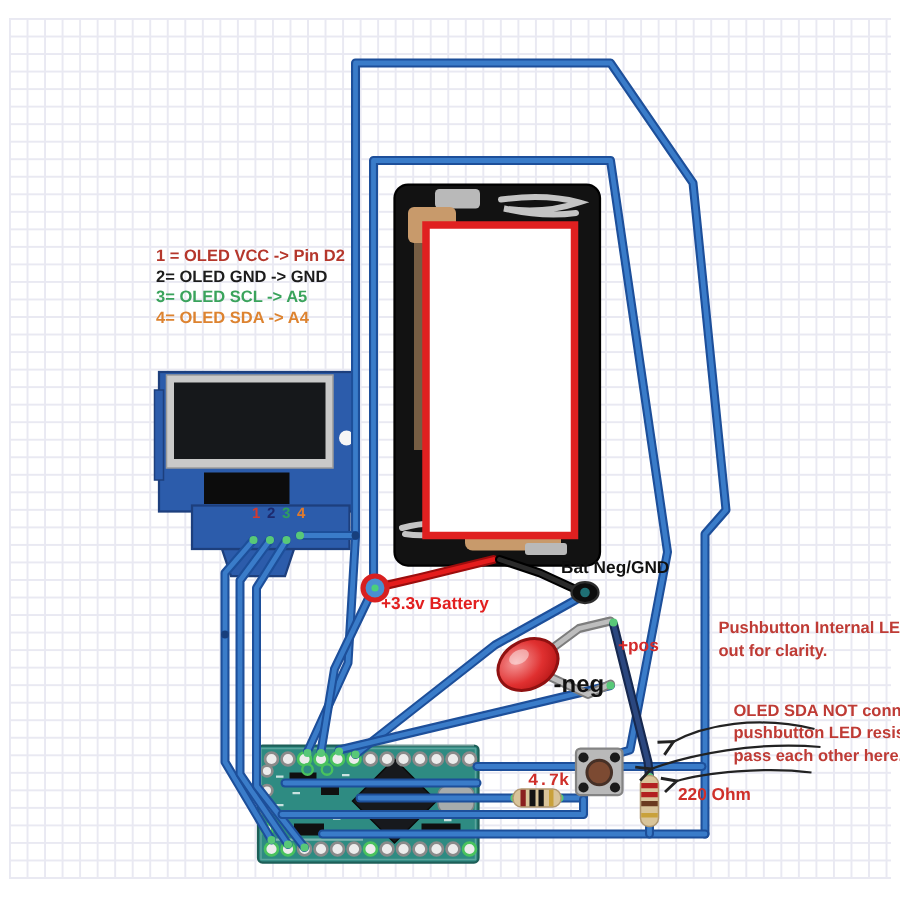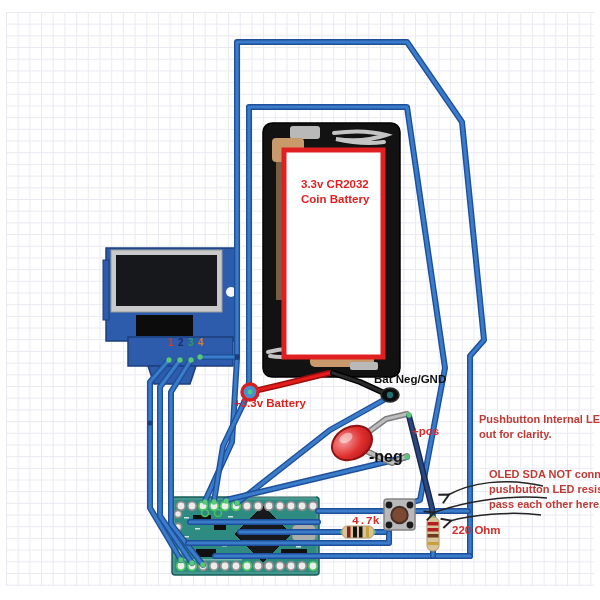--- a/index.html
+++ b/index.html
@@ -222,24 +222,29 @@
       <rect x="427.5" y="542" width="11" height="3" fill="#c9a13b"></rect>
     </g>
 
     <g fill="none" stroke="#222" stroke-width="1.5">
       <path d="M448,495 C470,483 505,477 543,486" marker-start="url(#ah)"></path>
       <path d="M433,513 C460,503 505,494 547,498" marker-start="url(#ah)"></path>
       <path d="M450,521 C470,515 510,511 541,515" marker-start="url(#ah)"></path>
     </g>
   </svg>
 
-
-  <div class="lbl batt-lbl" style="left:301px;top:177px;">3.3v CR2032 Coin Battery</div>
-
-  <div class="lbl" style="left:234px;top:397px;color:#e21f1f;font-size:11.5px;">+3.3v Battery</div>
+  <div class="lbl" style="left:104px;top:165px;">
+    <div class="legend-line lg0">1 = OLED VCC -&gt; Pin D2</div>
+    <div class="legend-line lg1">2= OLED GND -&gt; GND</div>
+    <div class="legend-line lg2">3= OLED SCL -&gt; A5</div>
+    <div class="legend-line lg3">4= OLED SDA -&gt; A4</div>
+  </div>
+
+
+  <div class="lbl" style="left:254px;top:397px;color:#e21f1f;font-size:11.5px;">+3.3v Battery</div>
   <div class="lbl" style="left:374px;top:373px;color:#101010;font-size:11.5px;">Bat Neg/GND</div>
   <div class="lbl" style="left:412px;top:425px;color:#d42a2a;font-size:11.5px;">+pos</div>
   <div class="lbl" style="left:369px;top:448px;color:#101010;font-size:16px;">-neg</div>
 
   <div class="lbl red-note" style="left:479px;top:412px;">
     <div>Pushbutton Internal LED cuirc</div>
     <div>out for clarity.</div>
   </div>
 
   <div class="lbl red-note" style="left:489px;top:467px;">

